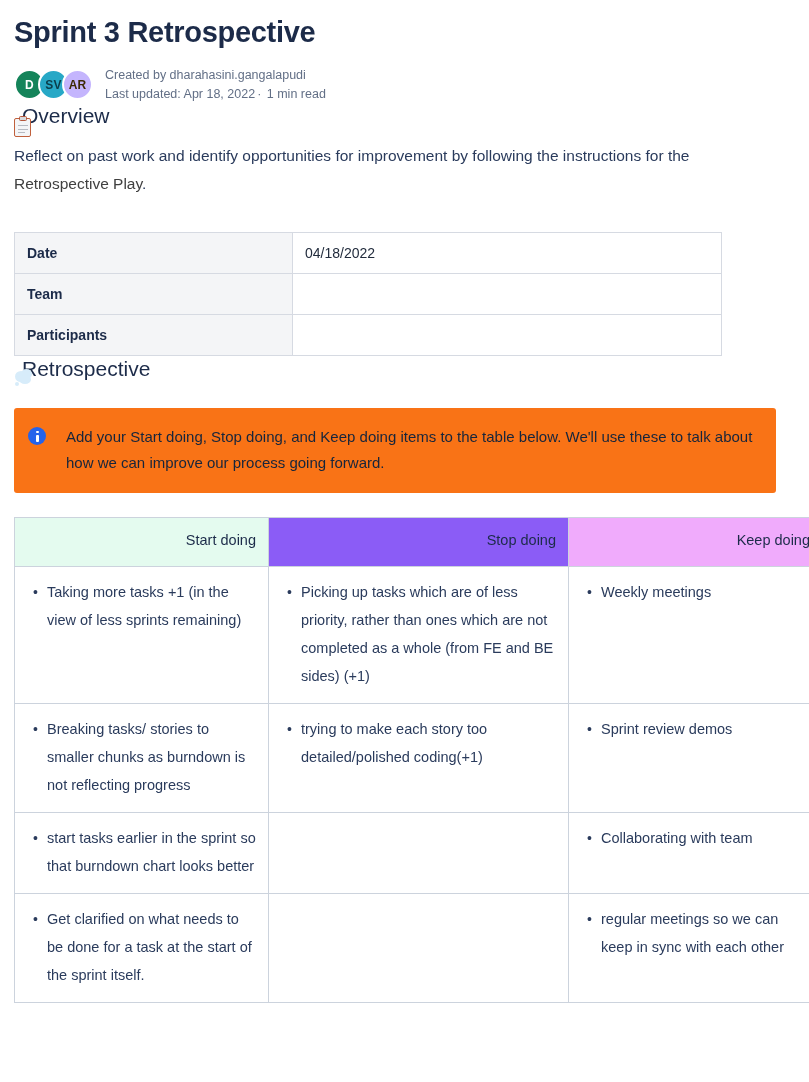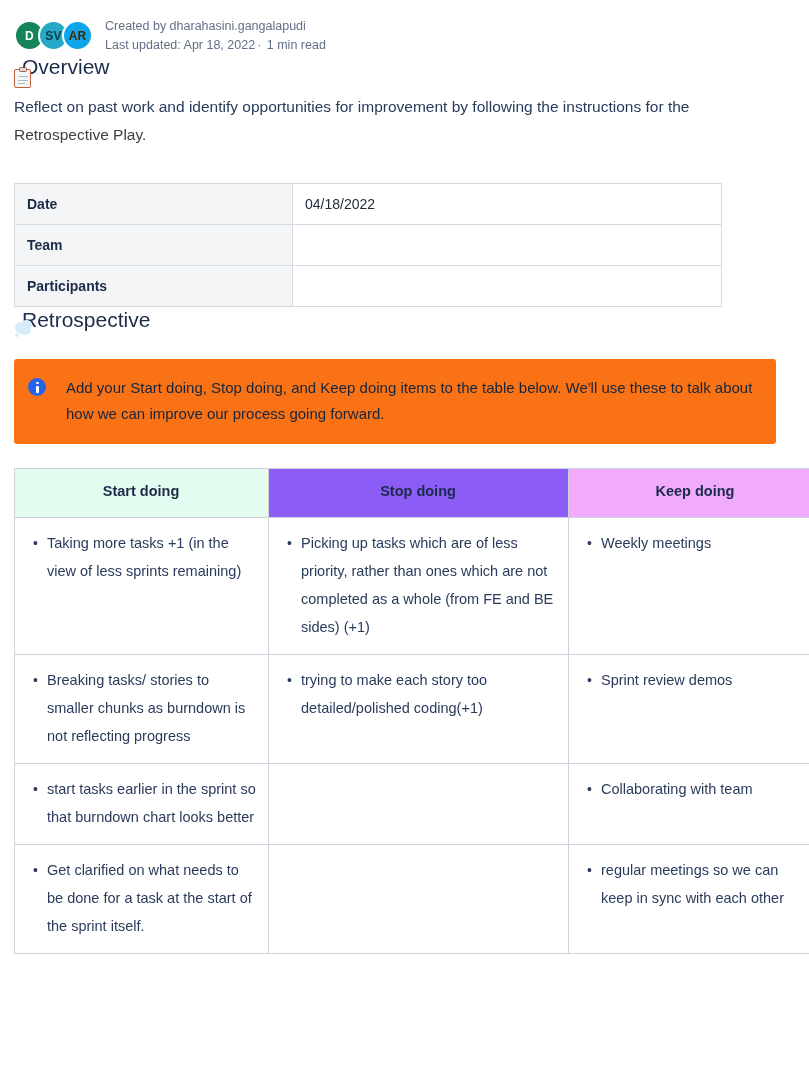--- a/index.html
+++ b/index.html
@@ -53,21 +53,21 @@
     justify-content: center;
     font-size: 12px;
     font-weight: 700;
     box-sizing: border-box;
     border: 2px solid #ffffff;
     letter-spacing: 0.2px;
   }
   .avatar + .avatar { margin-left: -7px; }
   .avatar.a0 { background: #15845a; }
   .avatar.a1 { background: #27a8c6; color:#0b3d4a; }
-  .avatar.a2 { background: #0ea5e9; color:#3d2a05; }
+  .avatar.a2 { background: #c4b5fd; color:#3d2a05; }
 
   .byline-text {
     margin-left: 12px;
     font-size: 12.5px;
     line-height: 18px;
     color: #626f86;
   }
   .byline-text .row2 { margin-top: 1px; }
   .dot-sep { padding: 0 2px; }
 
@@ -200,23 +200,23 @@
     margin-top: 24px;
     width: 762px;
     table-layout: fixed;
   }
   table.retro-table th, table.retro-table td {
     border: 1px solid #ccd3dd;
     vertical-align: top;
     box-sizing: border-box;
   }
   table.retro-table th {
-    text-align: center;
+    text-align: right;
     font-size: 14.5px;
-    font-weight: 700;
+    font-weight: 400;
     color: #1c2b49;
     padding: 14px 12px 14px 11px;
     height: 49px;
   }
   th.col-start { background: #e4fbef; width: 254px; }
   th.col-stop  { background: #8b5cf6; width: 300px; }
   th.col-keep  { background: #f0abfc; width: 254px; }
 
   table.retro-table td {
     padding: 11px 10px 13px 10px;
@@ -241,20 +241,21 @@
     color: #2a3b5c;
     font-size: 14px;
   }
   td.empty-cell { padding: 0; }
 </style>
 </head>
 <body>
 
 <div class="page">
 
+  <h1 class="doc-title">Sprint 3 Retrospective</h1>
 
   <div class="byline">
     <div class="avatars">
       <div class="avatar a0">D</div>
       <div class="avatar a1">SV</div>
       <div class="avatar a2">AR</div>
     </div>
     <div class="byline-text">
       <div class="row1">Created by dharahasini.gangalapudi</div>
       <div class="row2">

